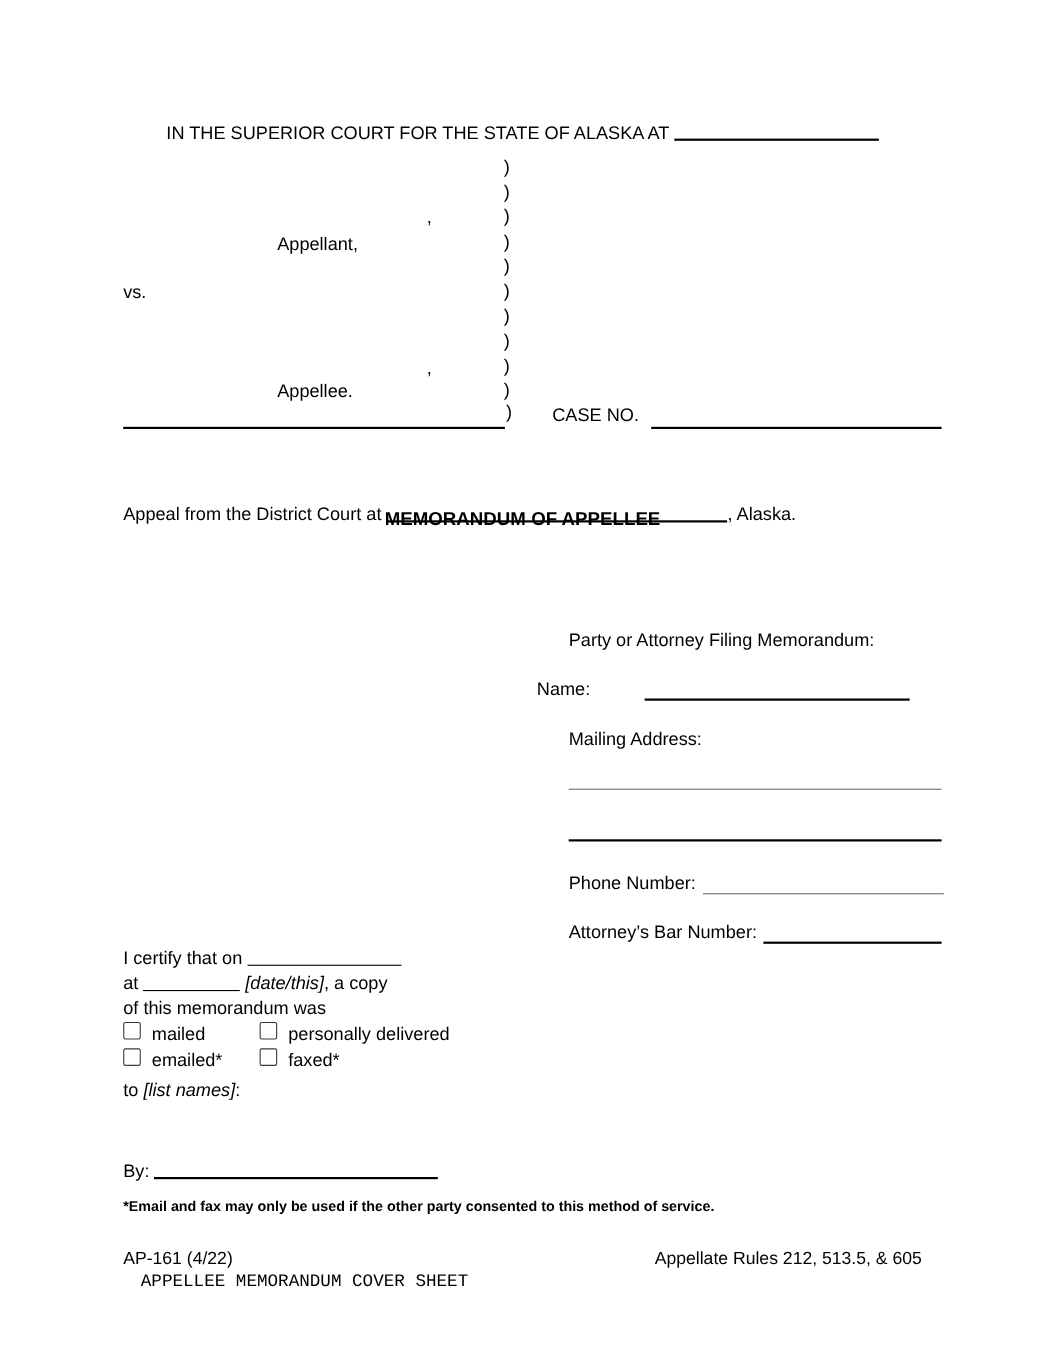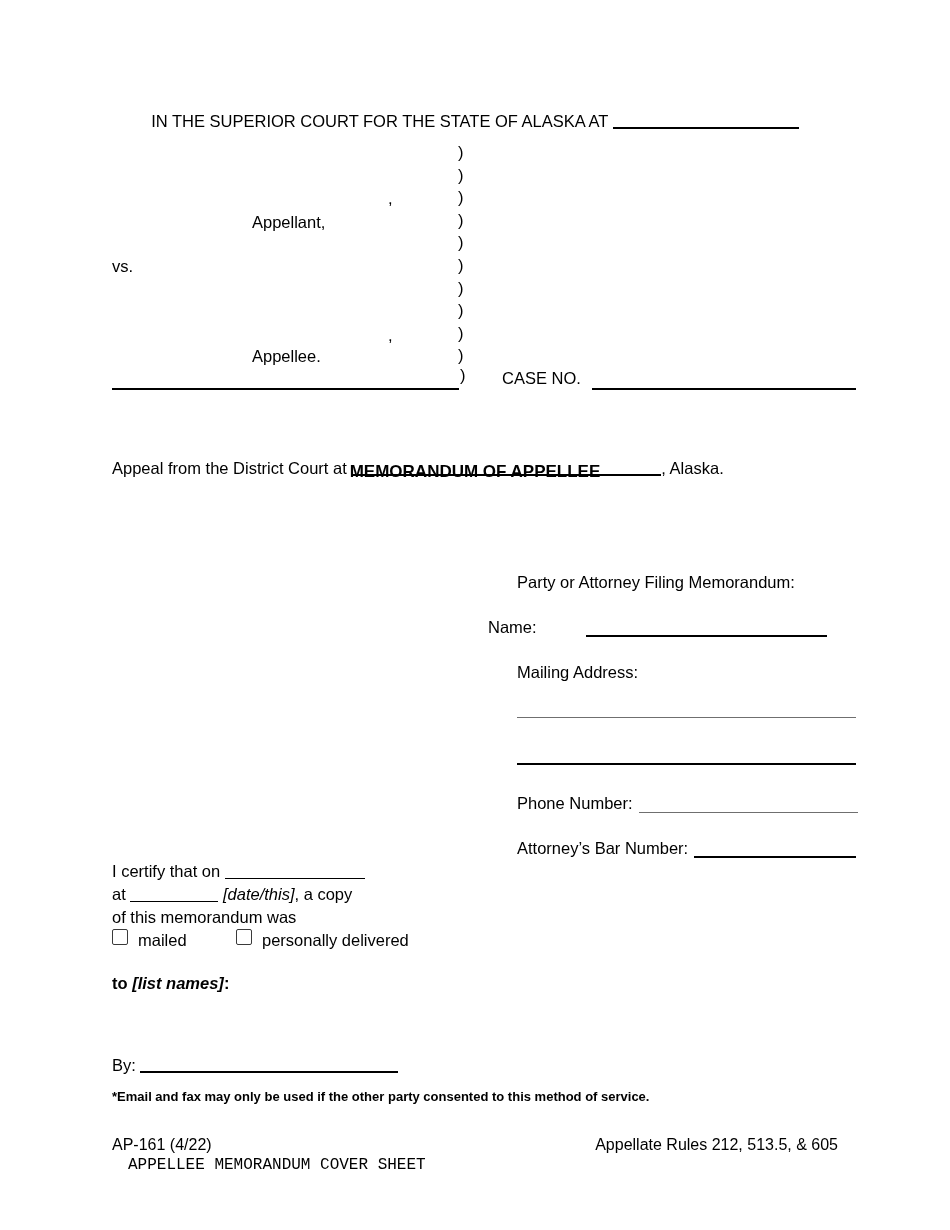--- a/index.html
+++ b/index.html
@@ -129,22 +129,28 @@
       <span class="italic">[date/this]</span><span>, a copy</span>
     </div>
     <div>of this memorandum was</div>
 
     <div class="cbrow">
       <span class="checkbox"></span>
       <span class="cblabel" style="width:98px;">mailed</span>
       <span class="checkbox"></span>
       <span class="cblabel">personally delivered</span>
     </div>
+    <div class="cbrow">
+      <span class="checkbox"></span>
+      <span class="cblabel" style="width:98px;">emailed*</span>
+      <span class="checkbox"></span>
+      <span class="cblabel">faxed*</span>
+    </div>
 
-    <div style="margin-top:19px;font-weight:bold;">
+    <div style="margin-top:3px;">
       <span>to</span>
       <span class="italic">[list names]</span><span>:</span>
     </div>
   </div>
 
   <div class="abs" style="left:112px; top:1056px;">
     <span>By:</span>
     <span class="blank" style="width:258px; border-bottom-width:2px;"></span>
   </div>
 

